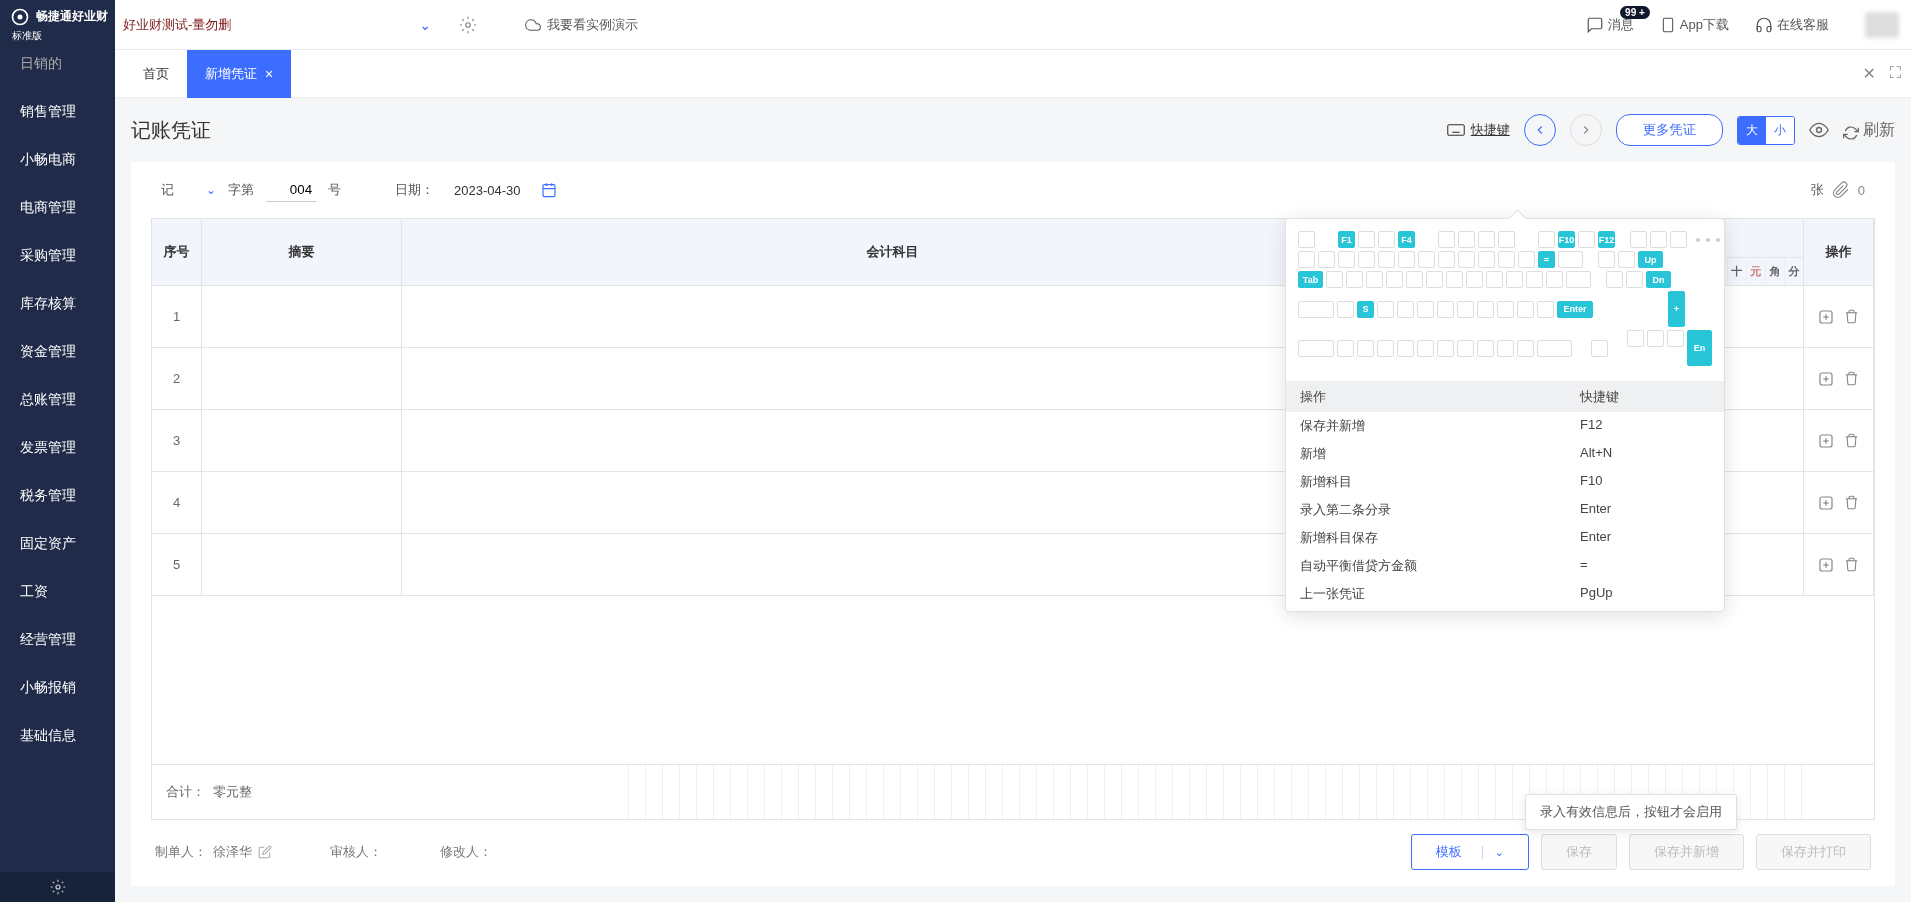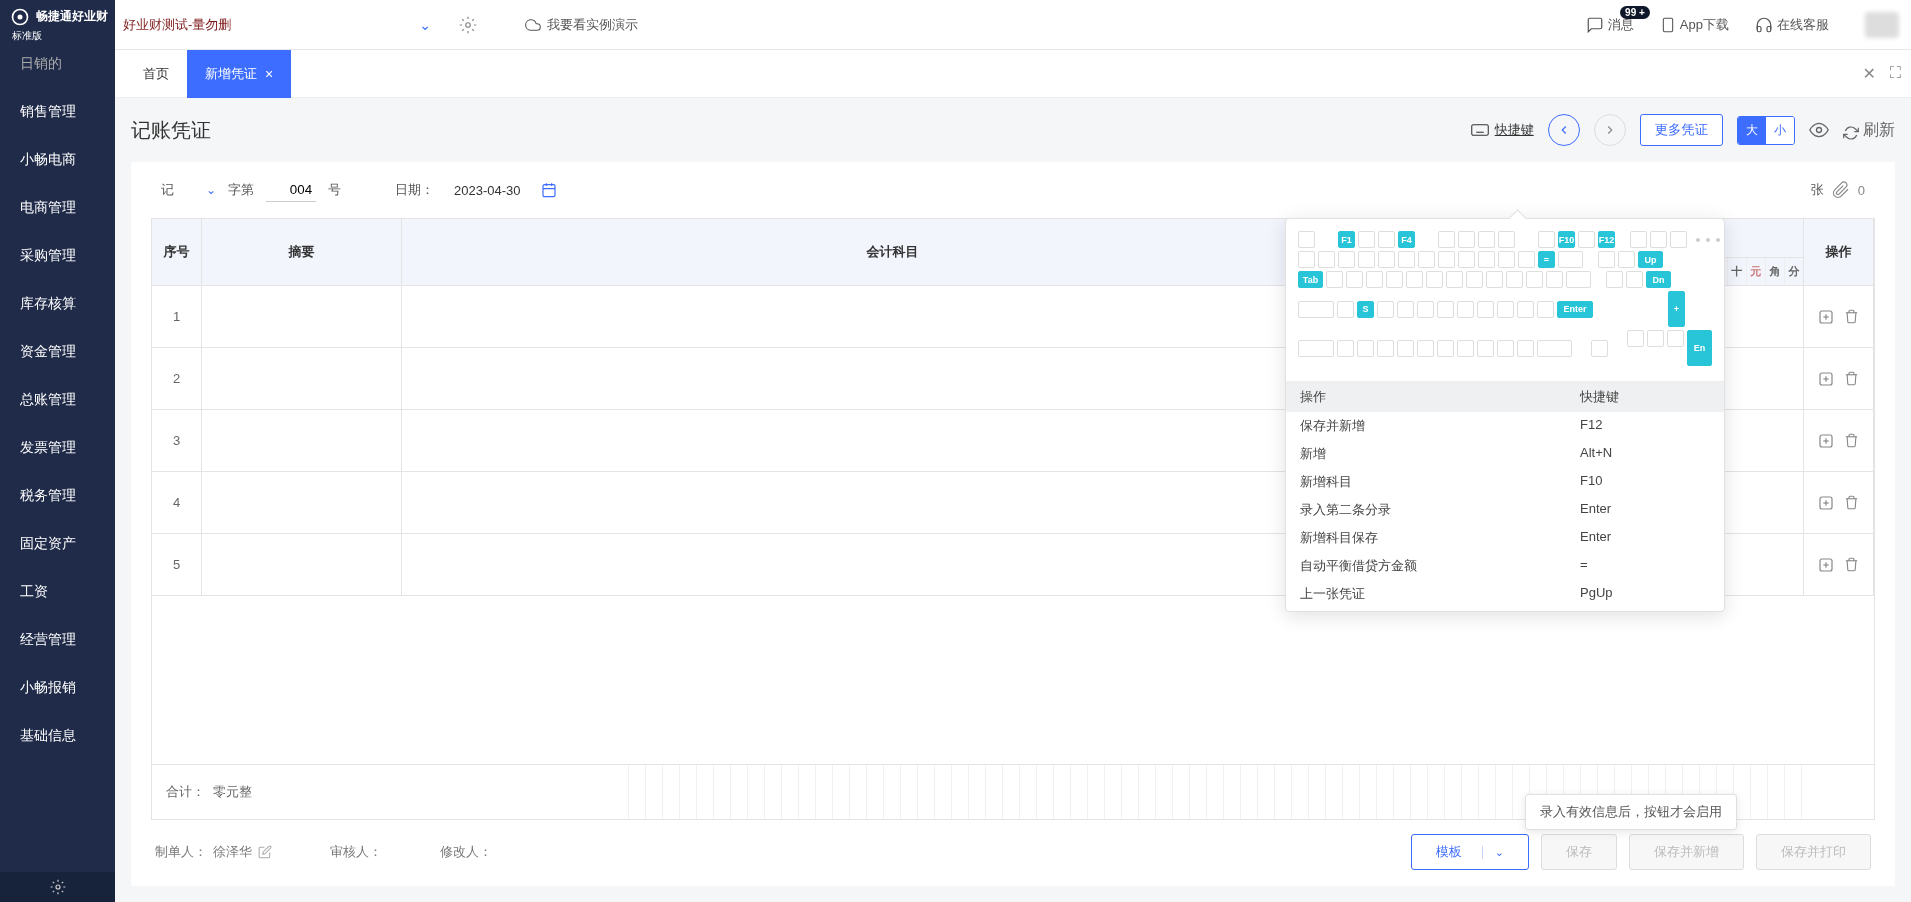--- a/index.html
+++ b/index.html
@@ -38,21 +38,21 @@
     .tabs-right { margin-left: auto; display: flex; gap: 14px; color: #888; }
     .tabs-right span { cursor: pointer; font-size: 16px; }
     
     .content { flex: 1; padding: 0 16px 16px; display: flex; flex-direction: column; overflow: hidden; }
     .page-head { display: flex; align-items: center; padding: 16px 0; }
     .page-title { font-size: 20px; color: #333; }
     .head-actions { margin-left: auto; display: flex; align-items: center; gap: 14px; }
     .hk-trigger { display: flex; align-items: center; gap: 6px; cursor: pointer; text-decoration: underline; color: #333; }
     .nav-btn { width: 32px; height: 32px; border: 1px solid #ddd; border-radius: 50%; display: flex; align-items: center; justify-content: center; cursor: pointer; color: #888; }
     .nav-btn.primary { border-color: #3d6dff; color: #3d6dff; }
-    .more-btn { padding: 6px 14px; border: 1px solid #3d6dff; color: #3d6dff; border-radius: 3px; cursor: pointer; background: #fff; }
+    .more-btn { padding: 6px 26px; border: 1px solid #3d6dff; color: #3d6dff; border-radius: 14px; cursor: pointer; background: #fff; }
     .size-toggle { display: flex; border: 1px solid #3d6dff; border-radius: 3px; overflow: hidden; }
     .size-opt { padding: 5px 8px; cursor: pointer; background: #fff; color: #3d6dff; font-size: 12px; }
     .size-opt.active { background: #3d6dff; color: #fff; }
     .icon-btn { cursor: pointer; color: #666; font-size: 16px; display:flex; align-items:flex-end; gap:4px; }
     
     .card { background: #fff; flex: 1; border-radius: 2px; padding: 16px 20px; display: flex; flex-direction: column; overflow: hidden; position: relative; }
     .form-row { display: flex; align-items: center; gap: 12px; padding: 0 10px 16px; }
     .form-row .lbl { color: #555; }
     .sel-arrow { color: #3d6dff; font-size: 12px; margin-left: 20px; }
     .num-input { border: none; border-bottom: 1px solid #ccc; width: 50px; text-align: right; padding: 4px; }

